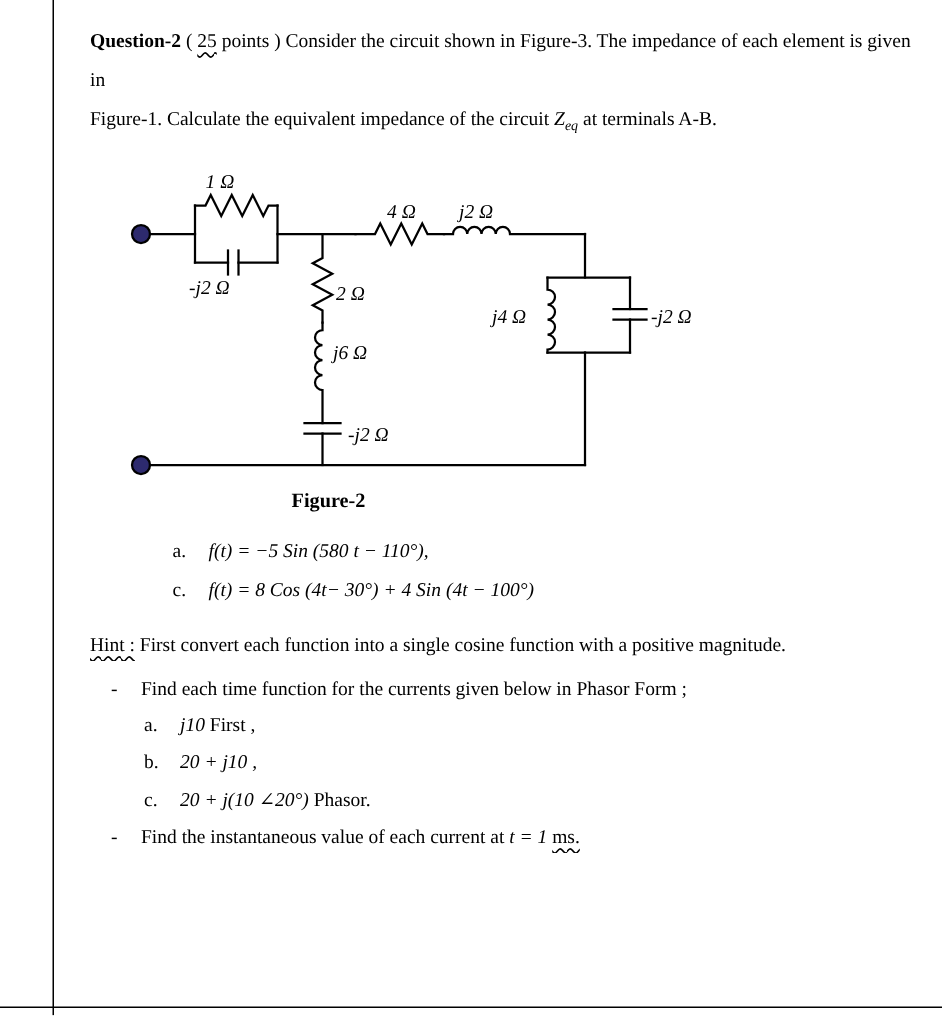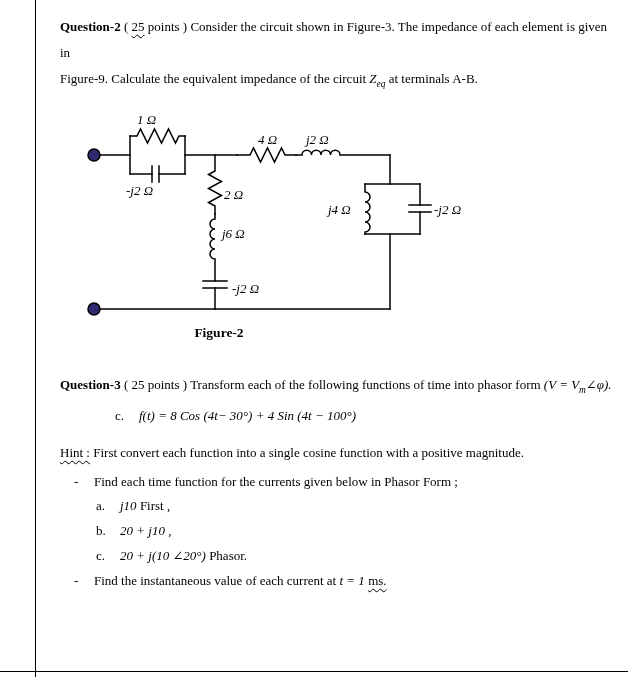--- a/index.html
+++ b/index.html
@@ -38,21 +38,21 @@
 </head>
 <body>
 
 <div class="page">
   <div class="rule-left"></div>
   <div class="rule-bottom"></div>
 
   <div class="content">
 
     <p class="para"><b>Question-2</b><span> ( </span><span class="squiggle">25</span><span> points ) Consider the circuit shown in Figure-3. The impedance of each element is given in</span><br>
-    <span>Figure-9.  Calculate the equivalent impedance of the circuit </span><span class="math"><span>Z</span><sub>eq</sub></span><span> at terminals A-B.</span></p>
+    <span>Figure-1.  Calculate the equivalent impedance of the circuit </span><span class="math"><span>Z</span><sub>eq</sub></span><span> at terminals A-B.</span></p>
 
     <svg class="fig" width="440" height="240" viewBox="0 0 440 240">
 
       <circle cx="12" cy="46" r="6" fill="#2d2a6e" stroke="#000" stroke-width="1.5"></circle>
       <circle cx="12" cy="200" r="6" fill="#2d2a6e" stroke="#000" stroke-width="1.5"></circle>
 
       <path d="M18 46 H48"></path>
       <path d="M48 27 V65"></path>
       <path d="M103 27 V65"></path>
       <path d="M48 27 H55 L58.5 20 L65.5 34 L72.5 20 L79.5 34 L86.5 20 L93.5 34 L97 27 H103"></path>
@@ -88,23 +88,23 @@
       <text x="176" y="35">4 Ω</text>
       <text x="224" y="35">j2 Ω</text>
       <text x="142" y="90">2 Ω</text>
       <text x="140" y="129">j6 Ω</text>
       <text x="150" y="184">-j2 Ω</text>
       <text x="246" y="105">j4 Ω</text>
       <text x="352" y="105">-j2 Ω</text>
       <text x="137" y="228" text-anchor="middle" class="caption">Figure-2</text>
     </svg>
 
-    <p class="para q4p" style="margin-top:26px;"><b>Question-3</b><span> ( 25 points ) </span><span>Transform each of the following functions of time into phasor form </span><span class="math"><span>(V = V</span><sub>m</sub><span>∠φ).</span></span></p>
 
     <div class="q3items">
+      <div class="item3"><span class="letter">a.</span><span class="math">f(t) = −5 Sin (580 t − 110°),</span></div>
       <div class="item3"><span class="letter">c.</span><span class="math">f(t) = 8 Cos (4t− 30°) + 4 Sin (4t − 100°)</span></div>
     </div>
 
     <p class="para hint"><span class="squiggle">Hint :</span><span> First convert each function into a single cosine function with a positive magnitude.</span></p>
 
 
     <div class="bullet"><span class="dash">-</span><span>Find each time function for the currents given below in Phasor Form ;</span></div>
 
     <div>
       <div class="item4"><span class="letter">a.</span><span class="math">j10</span><span>  First ,</span></div>

